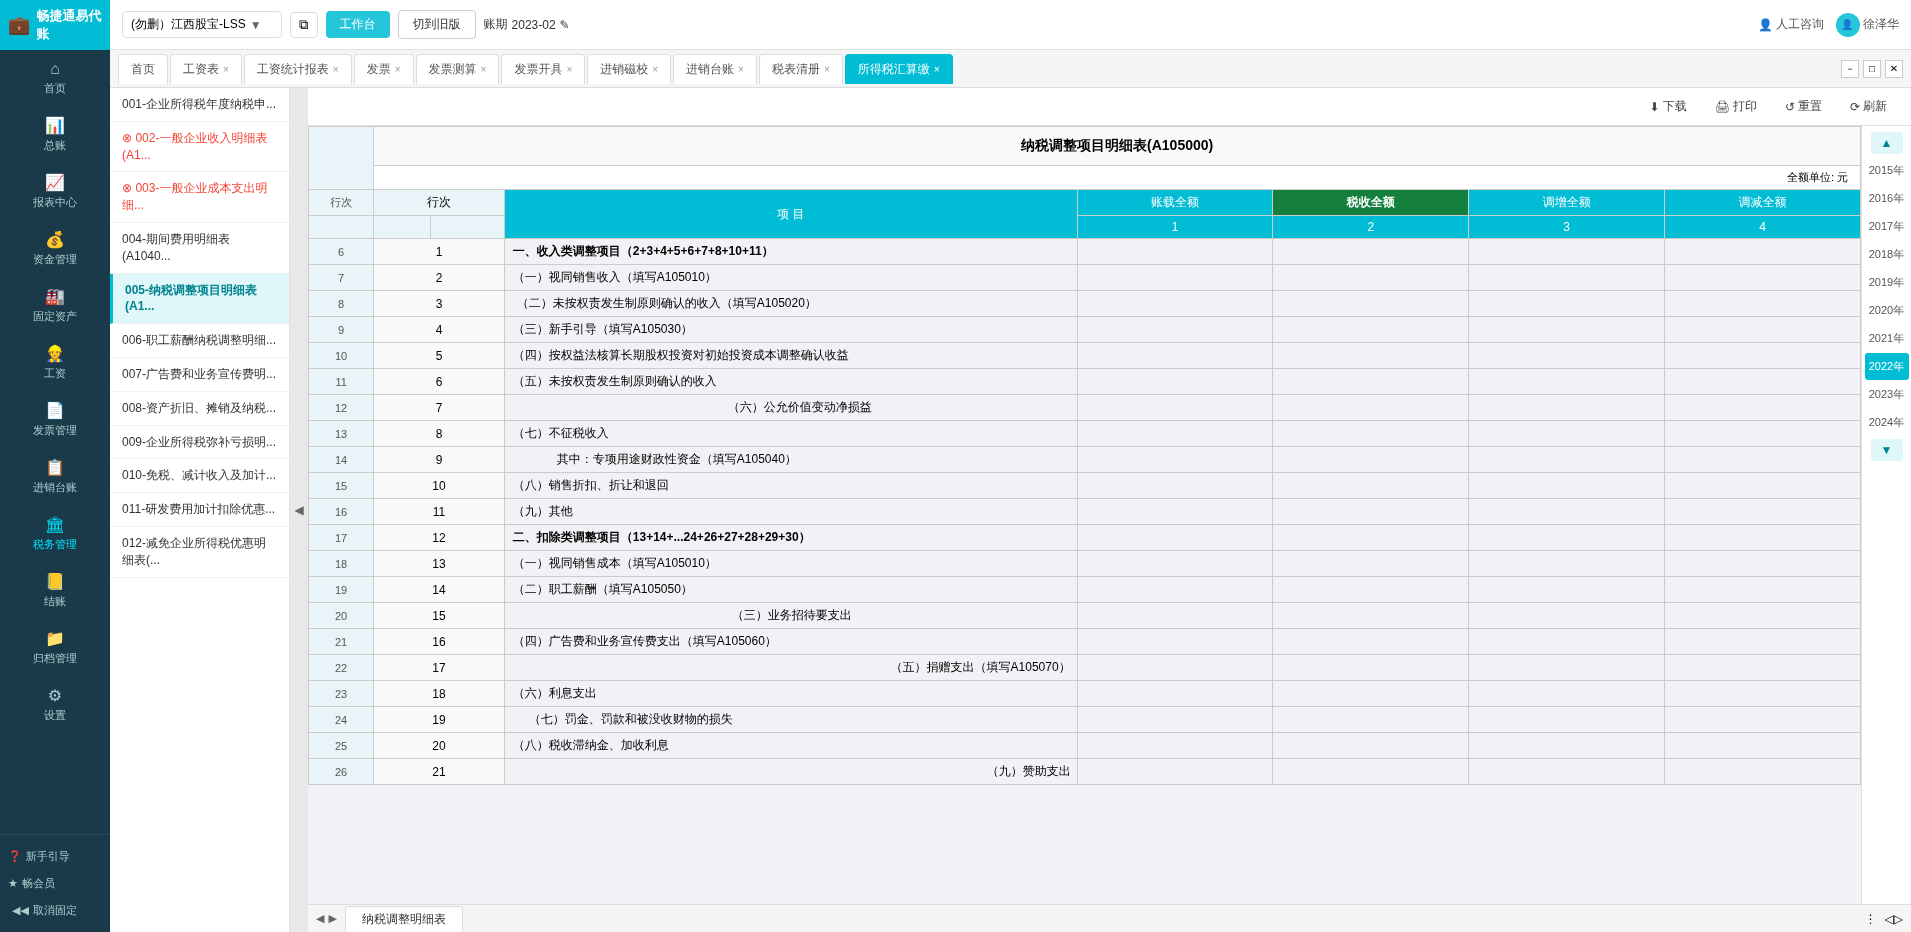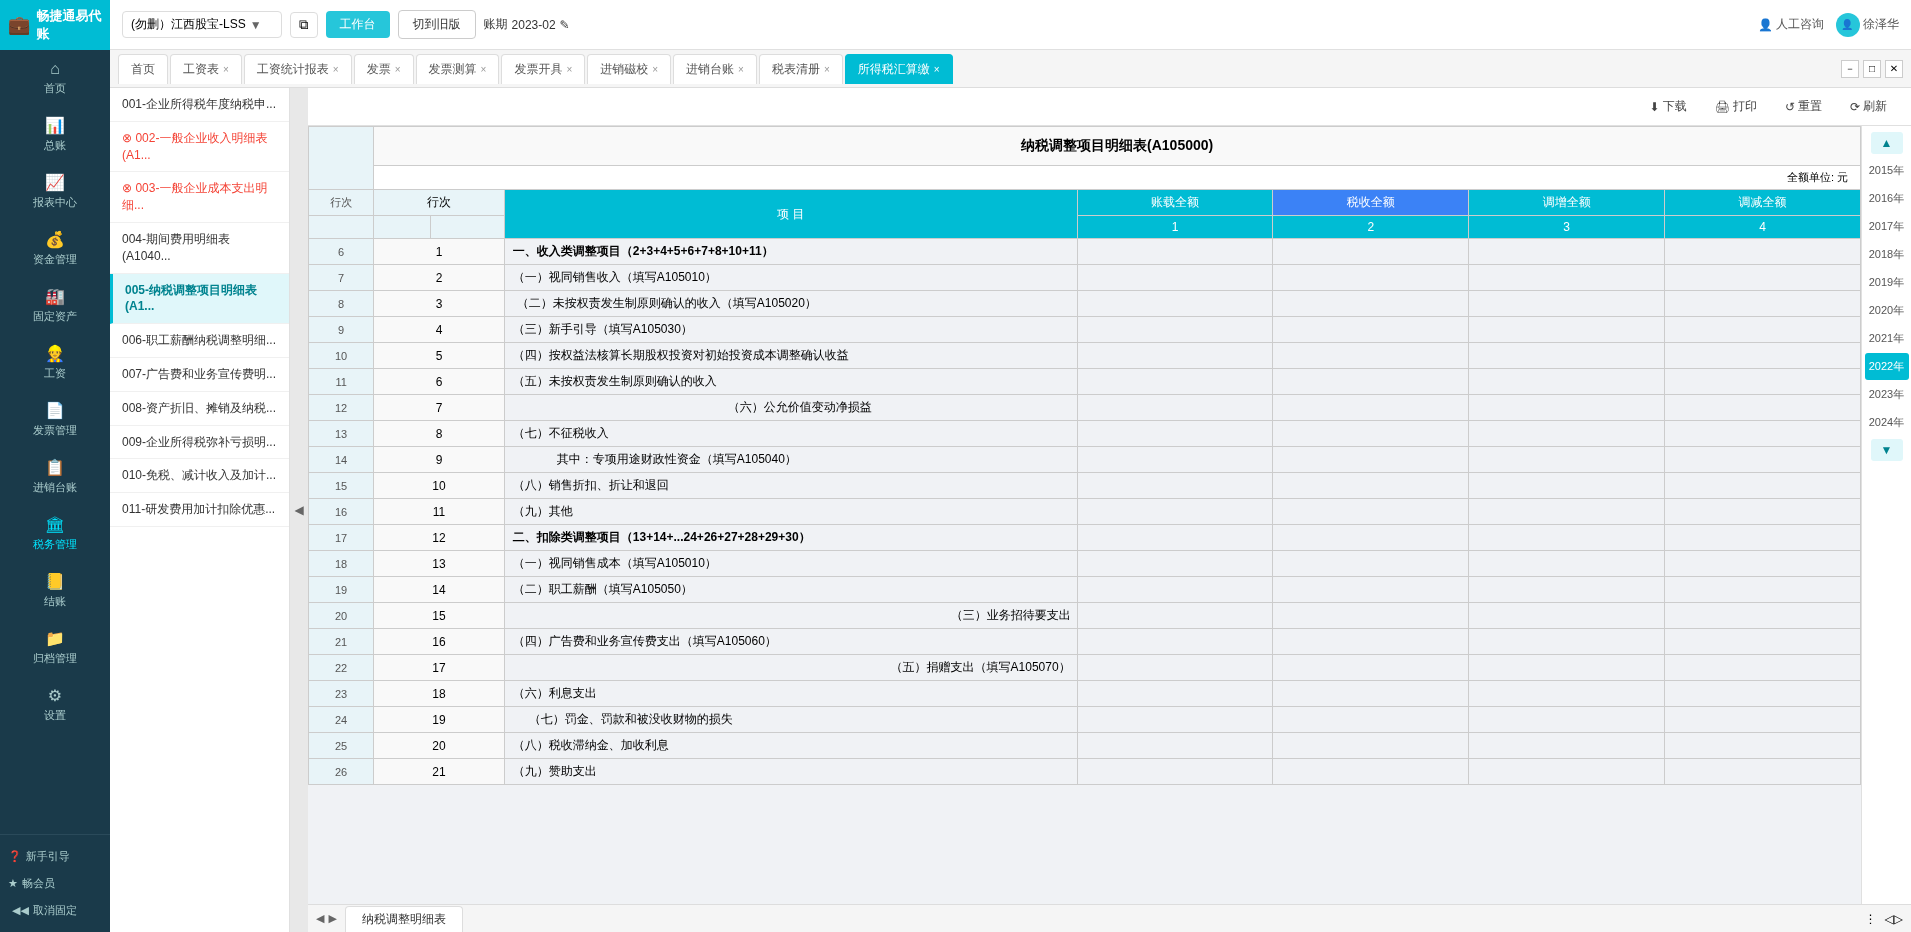--- a/index.html
+++ b/index.html
@@ -244,20 +244,21 @@
           <div class="left-nav-item error" style="color: rgb(244, 67, 54);">002-一般企业收入明细表(A1...</div>
           <div class="left-nav-item error" style="color: rgb(244, 67, 54);">003-一般企业成本支出明细...</div>
           <div class="left-nav-item">004-期间费用明细表(A1040...</div>
           <div class="left-nav-item active">005-纳税调整项目明细表(A1...</div>
           <div class="left-nav-item">006-职工薪酬纳税调整明细...</div>
           <div class="left-nav-item">007-广告费和业务宣传费明...</div>
           <div class="left-nav-item">008-资产折旧、摊销及纳税...</div>
           <div class="left-nav-item">009-企业所得税弥补亏损明...</div>
           <div class="left-nav-item">010-免税、减计收入及加计...</div>
           <div class="left-nav-item">011-研发费用加计扣除优惠...</div>
+          <div class="left-nav-item">012-减免企业所得税优惠明细表(...</div>
         </div>
     </div>
 
     <button class="left-nav-toggle">◀</button>
 
     <div class="table-area">
 
 
       <div class="toolbar">
         <div class="toolbar-btn">
@@ -301,21 +302,21 @@
   <td colspan="7" style="background:#f9f9f9;font-size:14px;font-weight:bold;text-align:center;padding:10px;">纳税调整项目明细表(A105000)</td>
 </tr>
                 <tr>
   <td colspan="7" style="text-align:right;padding:4px 12px;font-size:11px;background:white;">全额单位: 元</td>
 </tr>
                 <tr>
   <td class="row-header" style="background:#e8f4f8;">行次</td>
   <td colspan="2" style="background:#e8f4f8;">行次</td>
   <td rowspan="2" style="background:#00bcd4;color:white;text-align:center;font-weight:normal;">项  目</td>
   <td style="background:#00bcd4;color:white;text-align:center;font-weight:normal;">账载全额</td>
-                  <td style="background:#3b82f6;color:white;text-align:center;font-weight:normal;">税收全额</td>
+                  <td style="background:#15803d;color:white;text-align:center;font-weight:bold;">税收全额</td>
                   <td style="background:#00bcd4;color:white;text-align:center;font-weight:normal;">调增全额</td>
                   <td style="background:#00bcd4;color:white;text-align:center;font-weight:normal;">调减全额</td>
 </tr>
                 <tr>
   <td class="row-header" style="background:#e8f4f8;"></td>
   <td style="background:#e8f4f8;text-align:center;"></td>
   <td style="background:#e8f4f8;text-align:center;"></td>
   <td style="background:#00bcd4;color:white;text-align:center;">1</td>
                   <td style="background:#00bcd4;color:white;text-align:center;">2</td>
                   <td style="background:#00bcd4;color:white;text-align:center;">3</td>
@@ -443,21 +444,21 @@
     <td colspan="2" style="text-align:center;background:#f9f9f9;">14</td>
     <td style="text-align:left;padding-left:8px;">（二）职工薪酬（填写A105050）</td>
     <td style="text-align:right;padding-right:4px;">　</td>
     <td style="text-align:right;padding-right:4px;">　</td>
     <td style="text-align:right;padding-right:4px;">　</td>
     <td style="text-align:right;padding-right:4px;">　</td>
   </tr>
                 <tr>
     <td class="row-header">20</td>
     <td colspan="2" style="text-align:center;background:#f9f9f9;">15</td>
-    <td style="text-align:right;padding-left:8px;">（三）业务招待要支出</td>
+    <td style="text-align:center;padding-left:8px;">（三）业务招待要支出</td>
     <td style="text-align:right;padding-right:4px;">　</td>
     <td style="text-align:right;padding-right:4px;">　</td>
     <td style="text-align:right;padding-right:4px;">　</td>
     <td style="text-align:right;padding-right:4px;">　</td>
   </tr>
                 <tr>
     <td class="row-header">21</td>
     <td colspan="2" style="text-align:center;background:#f9f9f9;">16</td>
     <td style="text-align:left;padding-left:8px;">（四）广告费和业务宣传费支出（填写A105060）</td>
     <td style="text-align:right;padding-right:4px;">　</td>
@@ -497,21 +498,21 @@
     <td colspan="2" style="text-align:center;background:#f9f9f9;">20</td>
     <td style="text-align:left;padding-left:8px;">（八）税收滞纳金、加收利息</td>
     <td style="text-align:right;padding-right:4px;">　</td>
     <td style="text-align:right;padding-right:4px;">　</td>
     <td style="text-align:right;padding-right:4px;">　</td>
     <td style="text-align:right;padding-right:4px;">　</td>
   </tr>
                 <tr>
     <td class="row-header">26</td>
     <td colspan="2" style="text-align:center;background:#f9f9f9;">21</td>
-    <td style="text-align:left;padding-left:8px;">（九）赞助支出</td>
+    <td style="text-align:right;padding-left:8px;">（九）赞助支出</td>
     <td style="text-align:right;padding-right:4px;">　</td>
     <td style="text-align:right;padding-right:4px;">　</td>
     <td style="text-align:right;padding-right:4px;">　</td>
     <td style="text-align:right;padding-right:4px;">　</td>
   </tr>
               </tbody>
           </table>
         </div>
 
         <div class="year-sidebar">

